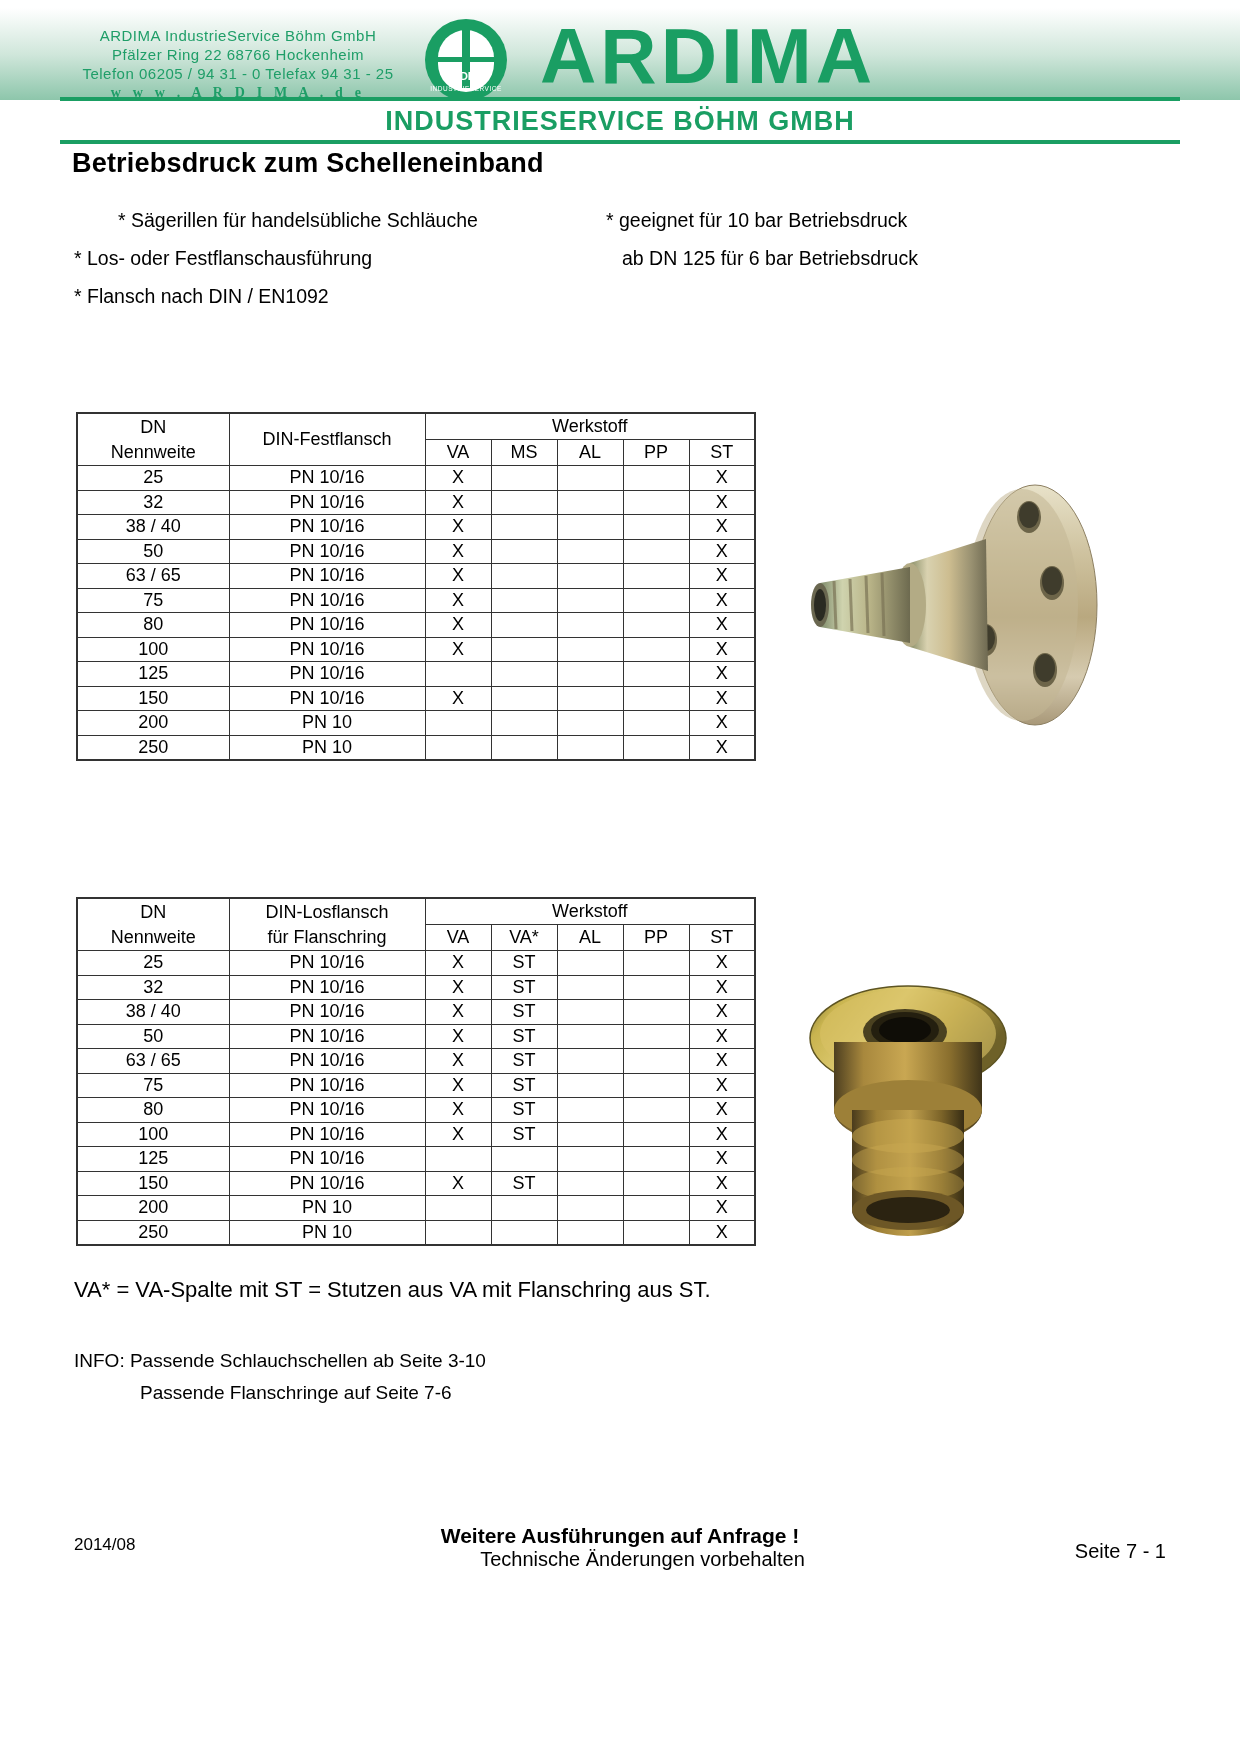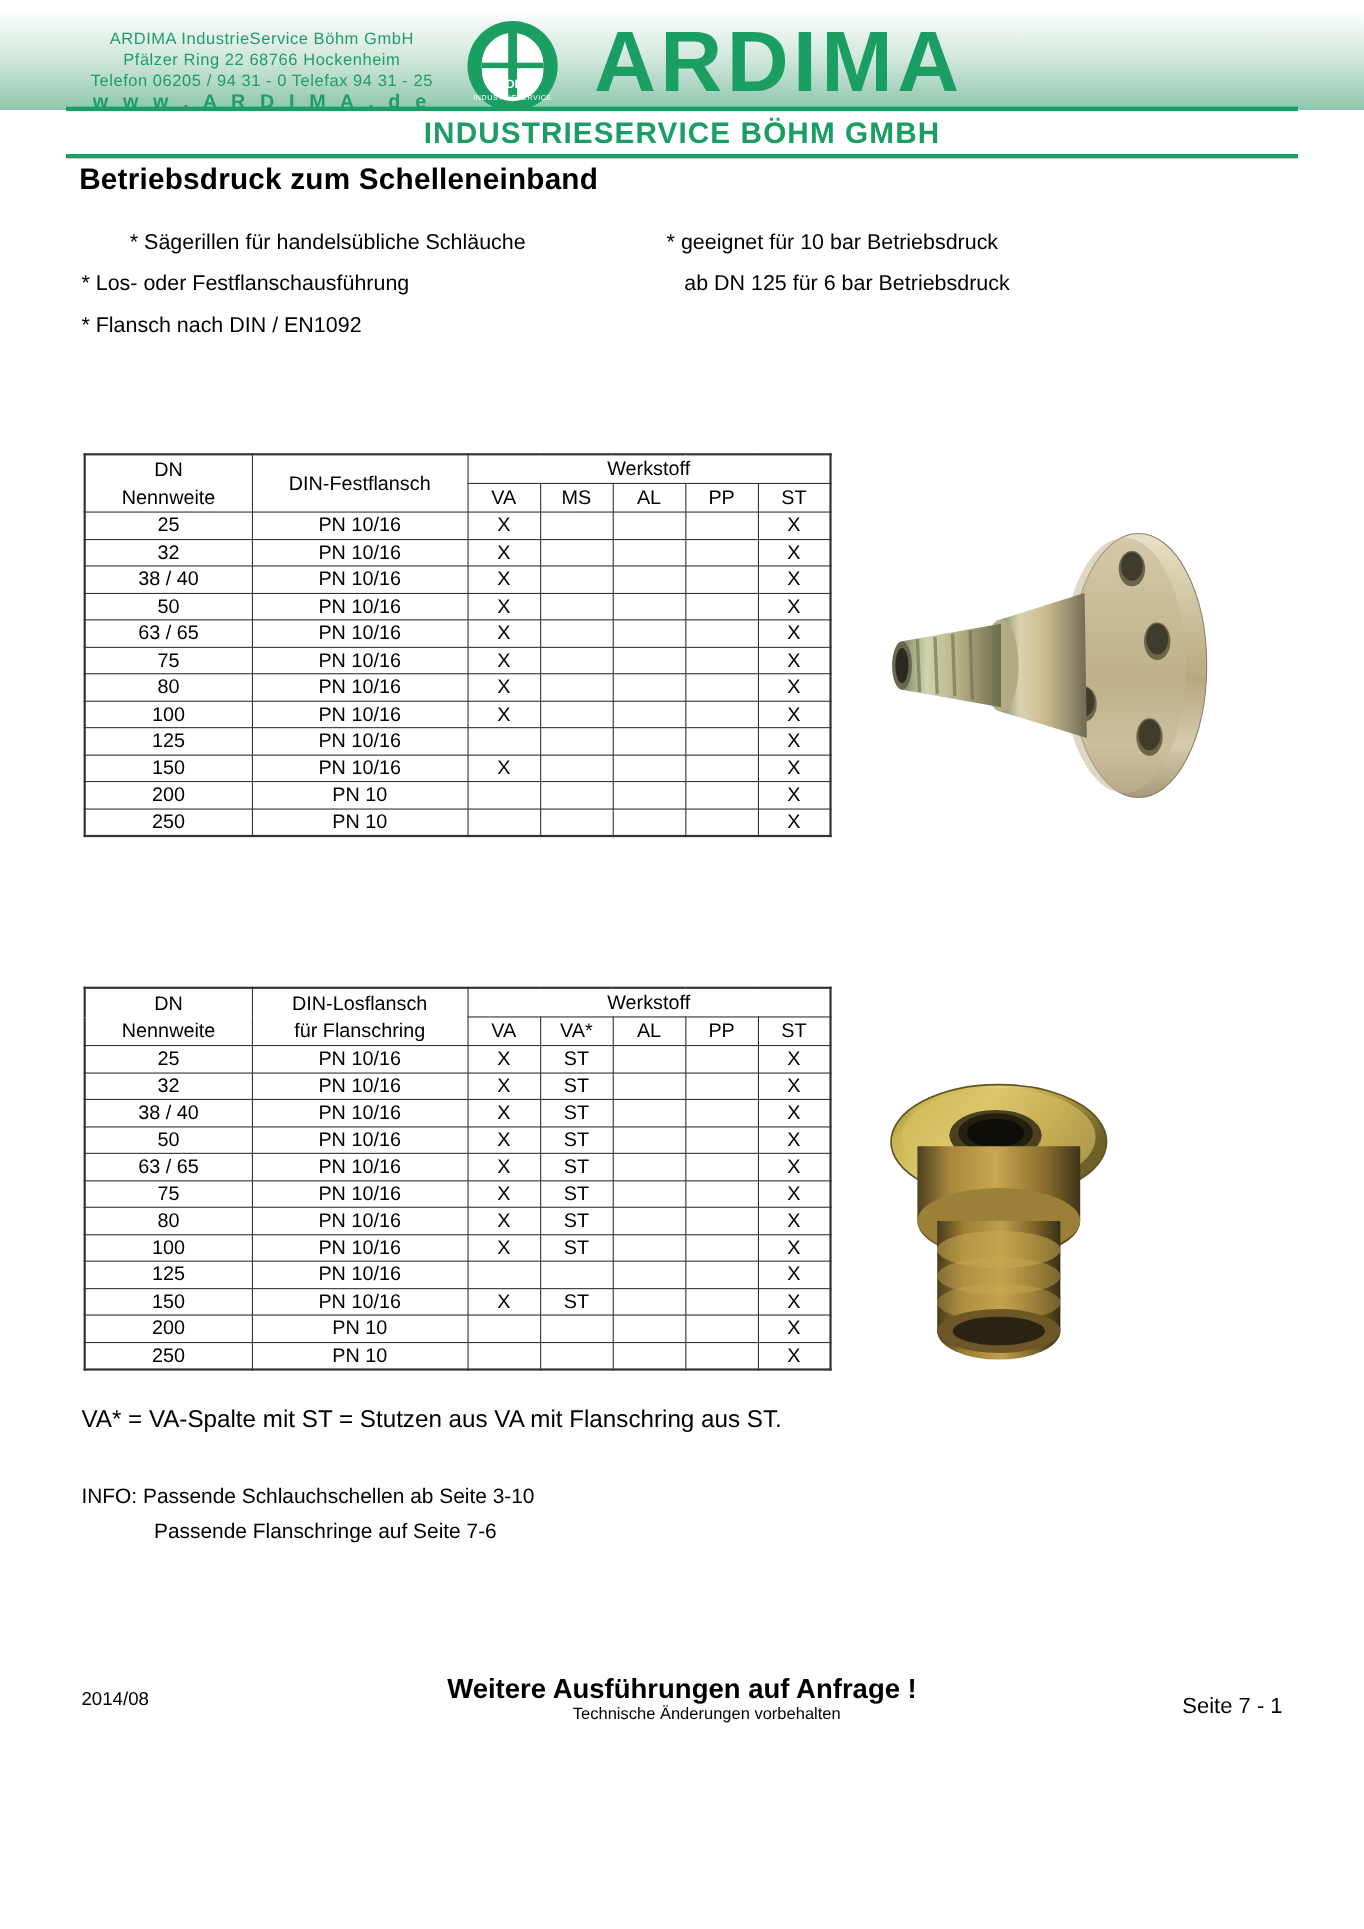--- a/index.html
+++ b/index.html
@@ -17,21 +17,21 @@
   #header {
     position:absolute; left:0; top:0; width:1240px; height:100px;
     background:linear-gradient(180deg,#ffffff 0%, #ffffff 8%, #cfe6da 55%, #8dc6ab 100%);
   }
   #contact-block {
     position:absolute; left:68px; top:26px; width:340px;
     color:#1f9e68; font-size:15px; line-height:19px; letter-spacing:0.5px;
     text-align:center; white-space:nowrap;
   }
   #contact-block .line { display:block; }
-  #contact-block .web { letter-spacing:4.2px; font-weight:bold; font-size:18px; }
+  #contact-block .web { letter-spacing:4.2px; font-weight:bold; font-size:14px;font-family:Liberation Serif, serif; }
 
   #logo-mark {
     position:absolute; left:424px; top:18px; width:84px; height:84px;
   }
   #wordmark {
     position:absolute; left:540px; top:14px;
     font-size:78px; font-weight:bold; color:#1a9e63;
     letter-spacing:4px; line-height:84px;
   }
 
@@ -110,24 +110,24 @@
   }
 
   
   #footer-date {
     position:absolute; left:74px; top:1535px; font-size:17px;
   }
   #footer-center {
     position:absolute; left:0; top:1523px; width:1240px; text-align:center;
   }
   #footer-main {
-    font-size:25px; font-weight:bold; line-height:26px;
+    font-size:21px; font-weight:bold; line-height:26px;
   }
   #footer-sub {
-    font-size:15px; line-height:20px;padding-left:45px;
+    font-size:20px; line-height:20px;padding-left:45px;
   }
   #footer-page {
     position:absolute; right:74px; top:1540px; font-size:20px;
   }
 </style>
 </head>
 <body>
 
 <div id="header">
 

